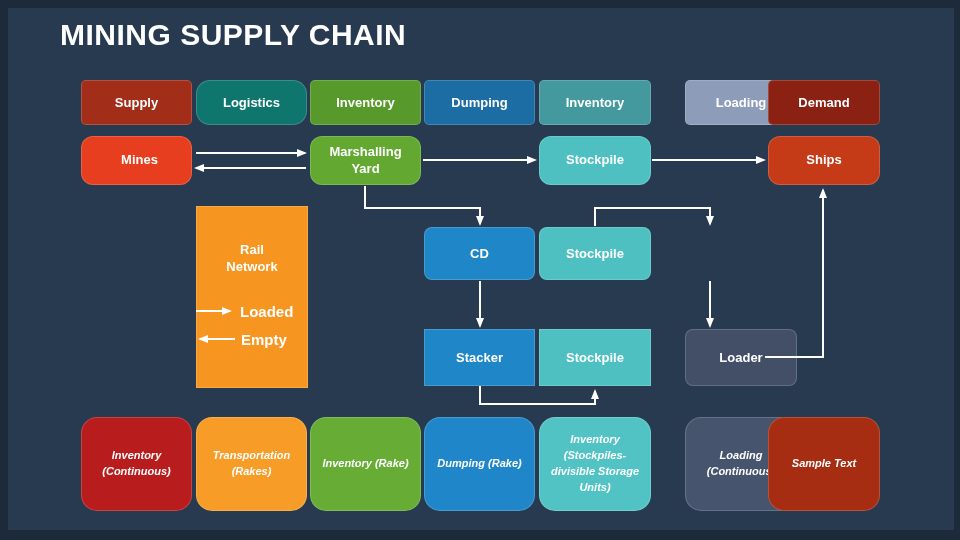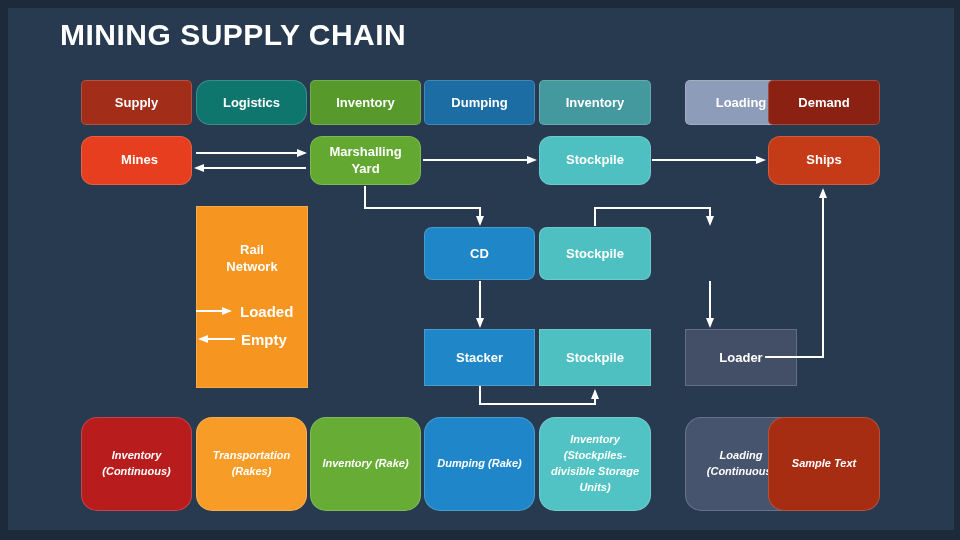--- a/index.html
+++ b/index.html
@@ -71,21 +71,21 @@
   <div class="rail" style="background: rgb(246, 149, 31);"></div>
   <div class="rail-label">Rail Network</div>
   <span class="legend-label legend-loaded">Loaded</span>
   <span class="legend-label legend-empty">Empty</span>
 
   <div class="node midA c4" style="background: rgb(31, 134, 199);">CD</div>
   <div class="node midA c5" style="background: rgb(79, 192, 194);">Stockpile</div>
 
   <div class="node midB c4" style="background: rgb(31, 134, 199);">Stacker</div>
   <div class="node midB c5" style="background: rgb(79, 192, 194);">Stockpile</div>
-  <div class="node midB c6" style="background: rgb(67, 79, 103);">Loader</div>
+  <div class="node midB c6" style="background: rgb(67, 79, 103); border-radius: 8px;">Loader</div>
 
   <div class="node rowB c1" style="background: #b91c1c;">Inventory (Continuous)</div>
   <div class="node rowB c2" style="background: rgb(248, 156, 40);">Transportation (Rakes)</div>
   <div class="node rowB c3" style="background: rgb(102, 172, 53);">Inventory (Rake)</div>
   <div class="node rowB c4" style="background: rgb(31, 135, 201);">Dumping (Rake)</div>
   <div class="node rowB c5" style="background: rgb(82, 195, 196);">Inventory (Stockpiles-divisible Storage Units)</div>
   <div class="node rowB c6" style="background: rgb(71, 84, 109);">Loading (Continuous)</div>
   <div class="node rowB c7" style="background: rgb(166, 44, 18);">Sample Text</div>
 
   <svg class="arrows" width="960" height="540" viewBox="0 0 960 540">

